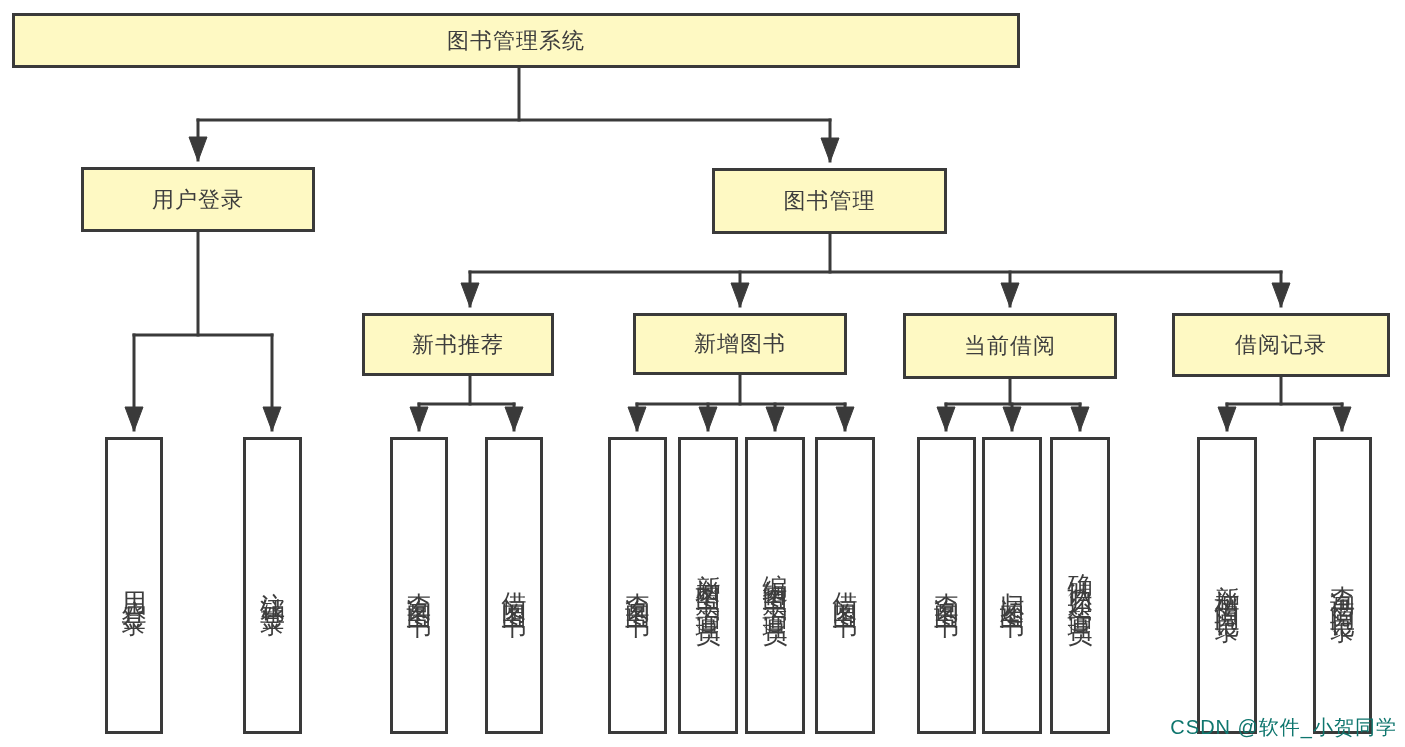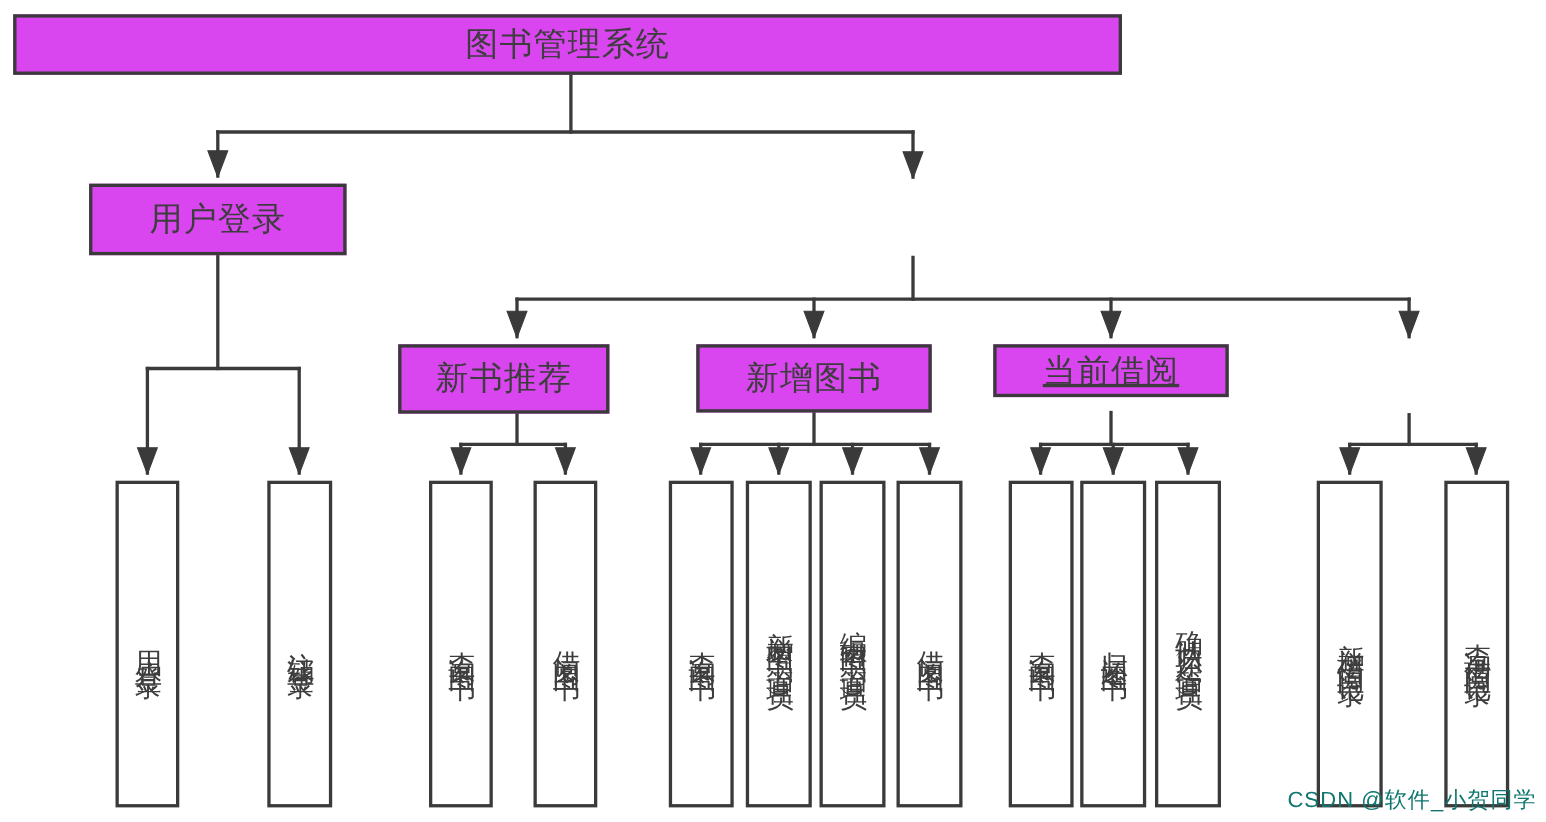--- a/index.html
+++ b/index.html
@@ -19,27 +19,27 @@
     position: absolute;
     left: 0;
     top: 0;
     width: 1405px;
     height: 747px;
     pointer-events: none;
   }
   .node {
     position: absolute;
     box-sizing: border-box;
-    background: #d946ef;
+    background: #fef9c3;
     border: 3px solid #3a3a3a;
     display: flex;
     align-items: center;
     justify-content: center;
     color: #3d3d3d;
-    font-size: 30px;
+    font-size: 22px;
     letter-spacing: 1px;
     white-space: nowrap;
   }
   .leaf {
     position: absolute;
     box-sizing: border-box;
     background: #ffffff;
     border: 3px solid #3a3a3a;
     top: 437px;
     height: 297px;
@@ -117,24 +117,26 @@
       <path d="M1281,377 V404"></path>
       <path d="M1227,404 H1342"></path>
       <path d="M1227,404 V430" marker-end="url(#arw)"></path>
       <path d="M1342,404 V430" marker-end="url(#arw)"></path>
     </g>
   </svg>
 
   <div class="node" style="left:12px; top:13px; width:1008px; height:55px;">图书管理系统</div>
 
   <div class="node" style="left:81px; top:167px; width:234px; height:65px;">用户登录</div>
+  <div class="node" style="left:712px; top:168px; width:235px; height:66px;">图书管理</div>
 
   <div class="node" style="left:362px; top:313px; width:192px; height:63px;">新书推荐</div>
   <div class="node" style="left:633px; top:313px; width:214px; height:62px;">新增图书</div>
-  <div class="node" style="left:903px; top:313px; width:214px; height:48px;text-decoration:underline;">当前借阅</div>
+  <div class="node" style="left:903px; top:313px; width:214px; height:66px;">当前借阅</div>
+  <div class="node" style="left:1172px; top:313px; width:218px; height:64px;">借阅记录</div>
 
   <div class="leaf" style="left:105px; width:58px;">
     <span>用户登录</span>
   </div>
   <div class="leaf" style="left:243px; width:59px;">
     <span>注销登录</span>
   </div>
 
   <div class="leaf" style="left:390px; width:58px;">
     <span>查询图书</span>

